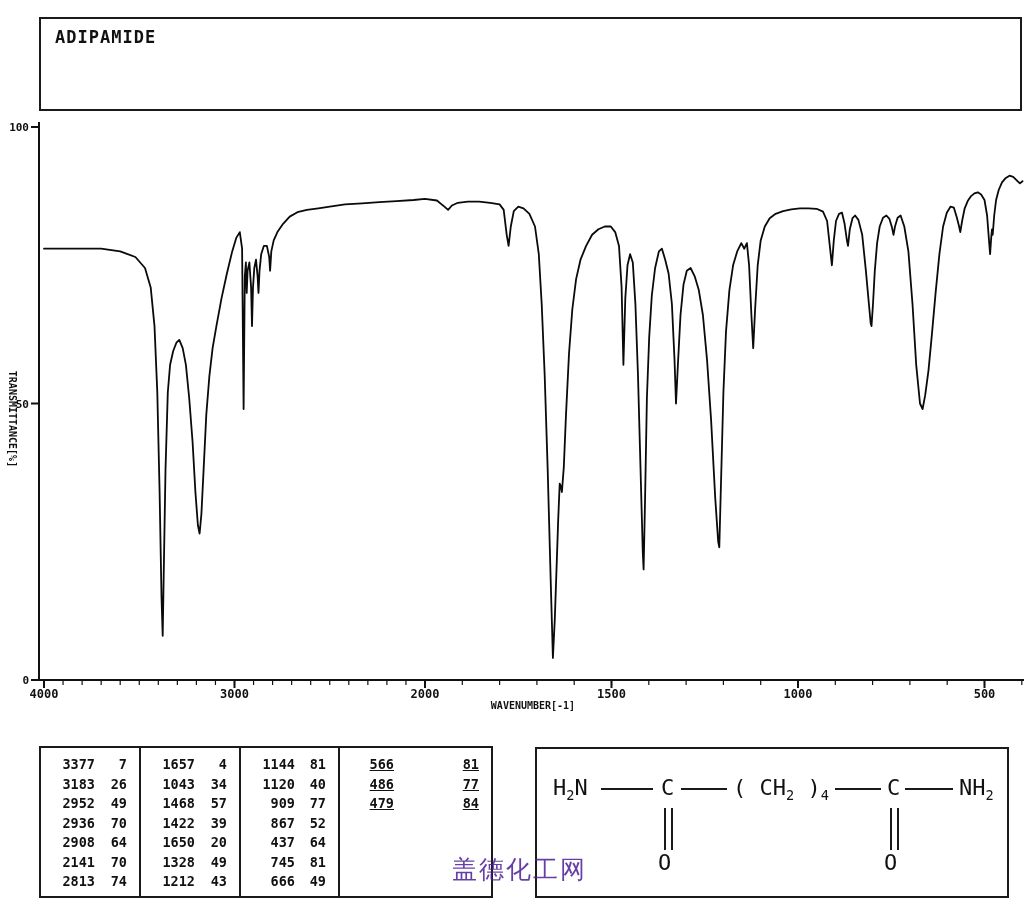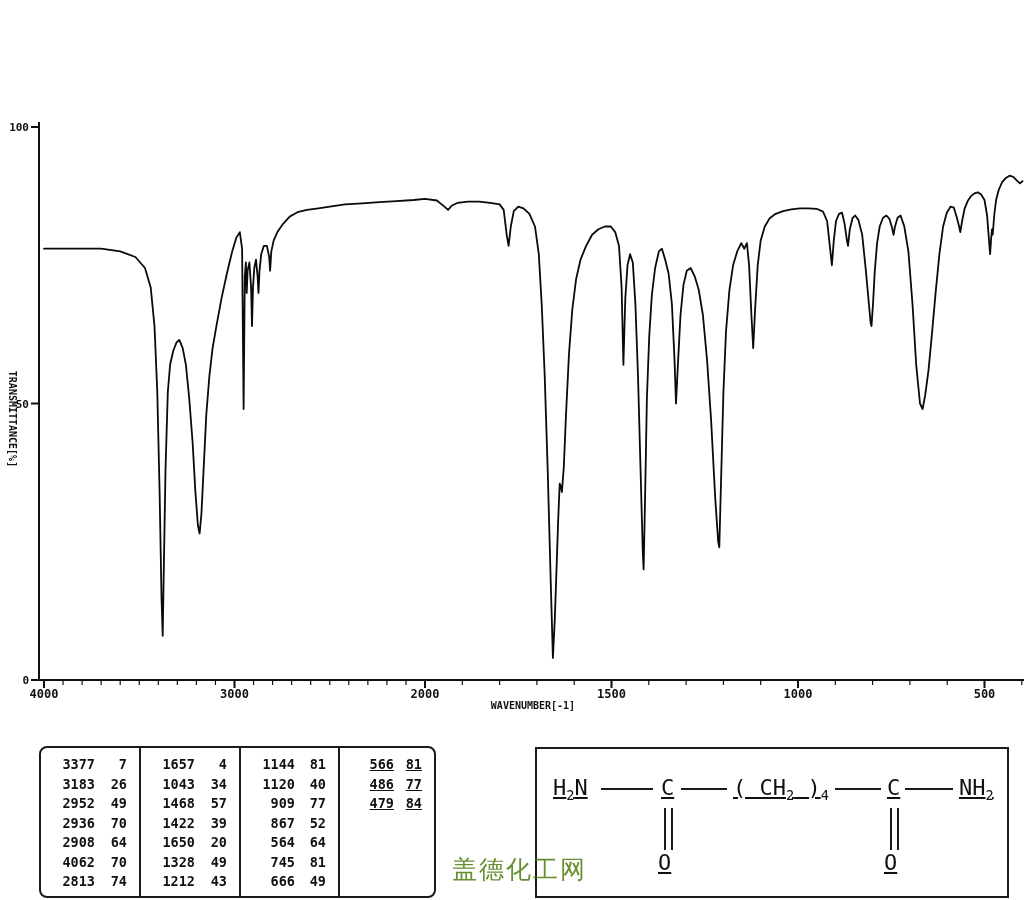--- a/index.html
+++ b/index.html
@@ -8,41 +8,44 @@
   .box{position:absolute;border:2px solid #1a1a1a;background:#fff;box-sizing:border-box;}
   #title-box{left:39px;top:17px;width:983px;height:94px;}
   #title{position:absolute;left:14px;top:8px;font:bold 17px "DejaVu Sans Mono",monospace;letter-spacing:1px;}
   #formula-box{left:39px;top:113px;width:983px;height:25px;}
   #formula{position:absolute;left:10px;top:1px;font:bold 15px "DejaVu Sans Mono",monospace;}
   #formula sub, .sg sub{font-size:0.62em;}
   #plot-svg{position:absolute;left:0;top:0;pointer-events:none;}
   #ylabel{position:absolute;left:-64px;top:412px;width:150px;height:14px;text-align:center;
           transform:rotate(90deg);font:bold 10px "DejaVu Sans Mono",monospace;white-space:nowrap;}
   
-  #peak-table{left:39px;top:746px;width:397px;height:152px;display:flex;border-radius:8px;}
+  #peak-table{left:39px;top:746px;width:454px;height:152px;display:flex;}
   .peak-col{flex:0 0 100px;border-right:2px solid #1a1a1a;padding:7px 12px 0 12px;box-sizing:border-box;}
   .peak-col:nth-child(3){flex-basis:99px;}
   .peak-col:last-child{border-right:none;flex:1;text-decoration:underline;}
   .prow{display:flex;justify-content:space-between;font:bold 13.5px "DejaVu Sans Mono",monospace;
         line-height:19.5px;white-space:nowrap;}
   .pwn{text-align:right;min-width:42px;}
   .pt{text-align:right;min-width:22px;}
   
   #structure-box{left:535px;top:747px;width:474px;height:151px;}
-  .sg,.sc,.so{position:absolute;font:normal 22px "DejaVu Sans Mono","Liberation Mono",monospace;white-space:nowrap;text-decoration:underline;}
+  .sg,.sc,.so{position:absolute;font:normal 22px "DejaVu Sans Mono","Liberation Mono",monospace;white-space:nowrap;}
   .bond{position:absolute;height:2px;background:#1a1a1a;top:39px;}
   .dbond{position:absolute;width:2px;height:42px;background:#1a1a1a;top:59px;}
   #watermark{position:absolute;left:452px;top:853px;font:normal 25px "DejaVu Sans",sans-serif;
-             color:#4d7c0f;letter-spacing:2px;opacity:.85;}
+             color:#4c1d95;letter-spacing:2px;opacity:.85;}
 </style>
 </head>
 <body>
 
 <div id="page">
 
+  <div id="title-box" class="box">
+    <div id="title">ADIPAMIDE</div>
+  </div>
 
 
   <svg id="plot-svg" width="1024" height="900" viewBox="0 0 1024 900">
       <line x1="38" y1="680" x2="1024" y2="680" stroke="#111" stroke-width="2"></line>
       <line x1="39" y1="122" x2="39" y2="680" stroke="#111" stroke-width="2"></line>
       <line x1="31" y1="127" x2="39" y2="127" stroke="#111" stroke-width="2"></line>
       <text x="29" y="131" text-anchor="end" font-family="DejaVu Sans Mono, monospace" font-size="11" font-weight="bold" fill="#111">100</text>
       <line x1="31" y1="403.5" x2="39" y2="403.5" stroke="#111" stroke-width="2"></line>
       <text x="29" y="407.5" text-anchor="end" font-family="DejaVu Sans Mono, monospace" font-size="11" font-weight="bold" fill="#111">50</text>
       <line x1="31" y1="680" x2="39" y2="680" stroke="#111" stroke-width="2"></line>
@@ -118,21 +121,21 @@
         </div>
         <div class="prow">
           <span class="pwn">2936</span>
           <span class="pt">70</span>
         </div>
         <div class="prow">
           <span class="pwn">2908</span>
           <span class="pt">64</span>
         </div>
         <div class="prow">
-          <span class="pwn">4062</span>
+          <span class="pwn">2141</span>
           <span class="pt">70</span>
         </div>
         <div class="prow">
           <span class="pwn">2813</span>
           <span class="pt">74</span>
         </div>
       </div>
     <div class="peak-col">
         <div class="prow">
           <span class="pwn">1657</span>
@@ -174,21 +177,21 @@
         </div>
         <div class="prow">
           <span class="pwn">909</span>
           <span class="pt">77</span>
         </div>
         <div class="prow">
           <span class="pwn">867</span>
           <span class="pt">52</span>
         </div>
         <div class="prow">
-          <span class="pwn">564</span>
+          <span class="pwn">437</span>
           <span class="pt">64</span>
         </div>
         <div class="prow">
           <span class="pwn">745</span>
           <span class="pt">81</span>
         </div>
         <div class="prow">
           <span class="pwn">666</span>
           <span class="pt">49</span>
         </div>

